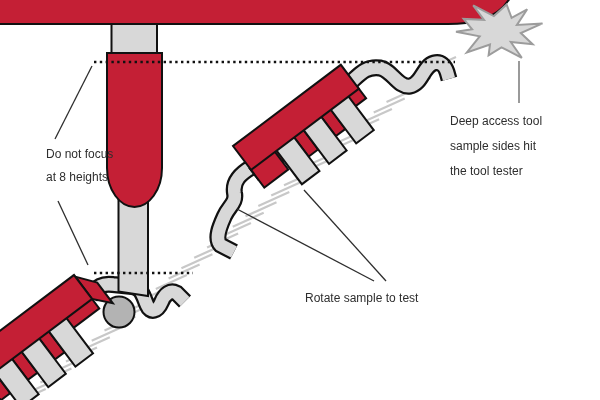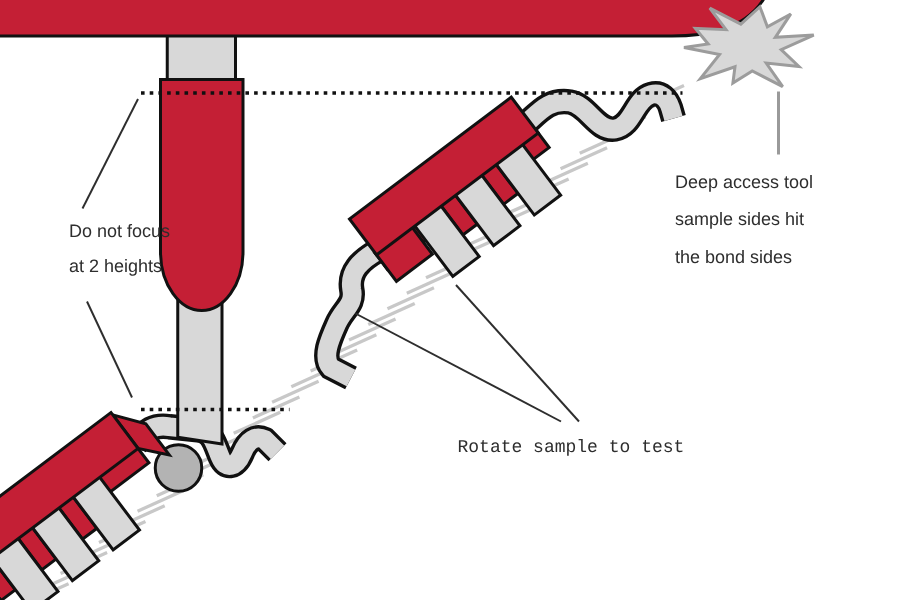--- a/index.html
+++ b/index.html
@@ -8,21 +8,21 @@
     font-family:"Liberation Sans", sans-serif;
   }
   .stage svg{position:absolute;left:0;top:0;}
   .note{
     position:absolute;color:var(--text-dark,#2e2e2e);
     font-size:12px;line-height:23px;white-space:nowrap;
   }
   .note div{white-space:nowrap;}
   #collision-note{left:450px;top:109px;line-height:25px;}
   #focus-note{left:10px;top:143px;margin-left:36px;}
-  #rotate-note{left:305px;top:287px;font-family:Liberation Mono, monospace;}
+  #rotate-note{left:305px;top:287px;}
 
   
   .red    {fill:var(--machine-red,#c41f35);stroke:var(--outline-black,#111);stroke-width:2;}
   .metal  {fill:var(--metal-gray,#d8d8d8);stroke:var(--outline-black,#111);stroke-width:2;}
   .ball   {fill:var(--ball-gray,#b3b3b3);stroke:var(--outline-black,#111);stroke-width:2;}
   .hatch  {stroke:var(--hatch-gray,#c8c8c8);stroke-width:2.2;}
   .burst  {fill:var(--burst-fill,#d8d8d8);stroke:var(--burst-stroke,#9c9c9c);stroke-width:2;}
   .dotted {stroke:var(--outline-black,#111);stroke-width:2.4;stroke-dasharray:2.4 3.4;fill:none;}
   .ptr    {stroke:var(--text-dark,#2e2e2e);stroke-width:1.3;fill:none;}
   .ptr-gray{stroke:var(--pointer-gray,#9a9a9a);stroke-width:2;fill:none;}
@@ -125,25 +125,25 @@
 
     <line class="ptr" x1="55" y1="139" x2="92" y2="66"></line>
     <line class="ptr" x1="58" y1="201" x2="88" y2="265"></line>
     <line class="ptr" x1="304" y1="190" x2="386" y2="281"></line>
     <line class="ptr" x1="237" y1="209" x2="374" y2="281"></line>
     <line class="ptr-gray" x1="519" y1="61" x2="519" y2="103"></line>
   </svg>
 
   <div class="note" id="focus-note">
     <div>Do not focus</div>
-    <div>at 2 heights</div>
+    <div>at 8 heights</div>
   </div>
 
   <div class="note" id="collision-note">
     <div>Deep access tool</div>
     <div>sample sides hit</div>
-    <div>the bond sides</div>
+    <div>the tool tester</div>
   </div>
 
   <div class="note" id="rotate-note">
     <div>Rotate sample to test</div>
   </div>
 </div>
 
 </body></html>

